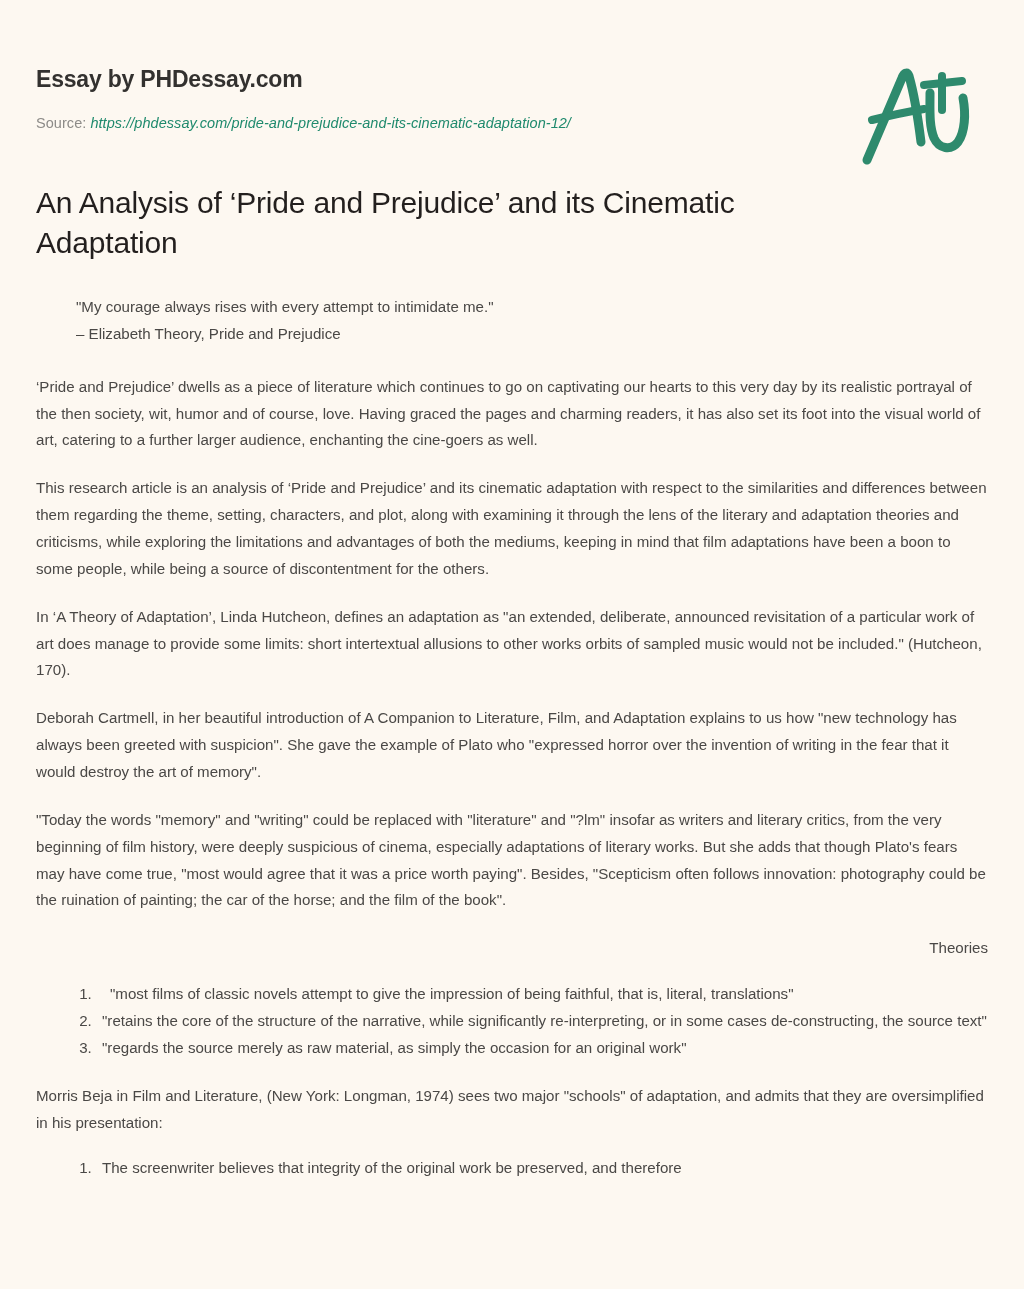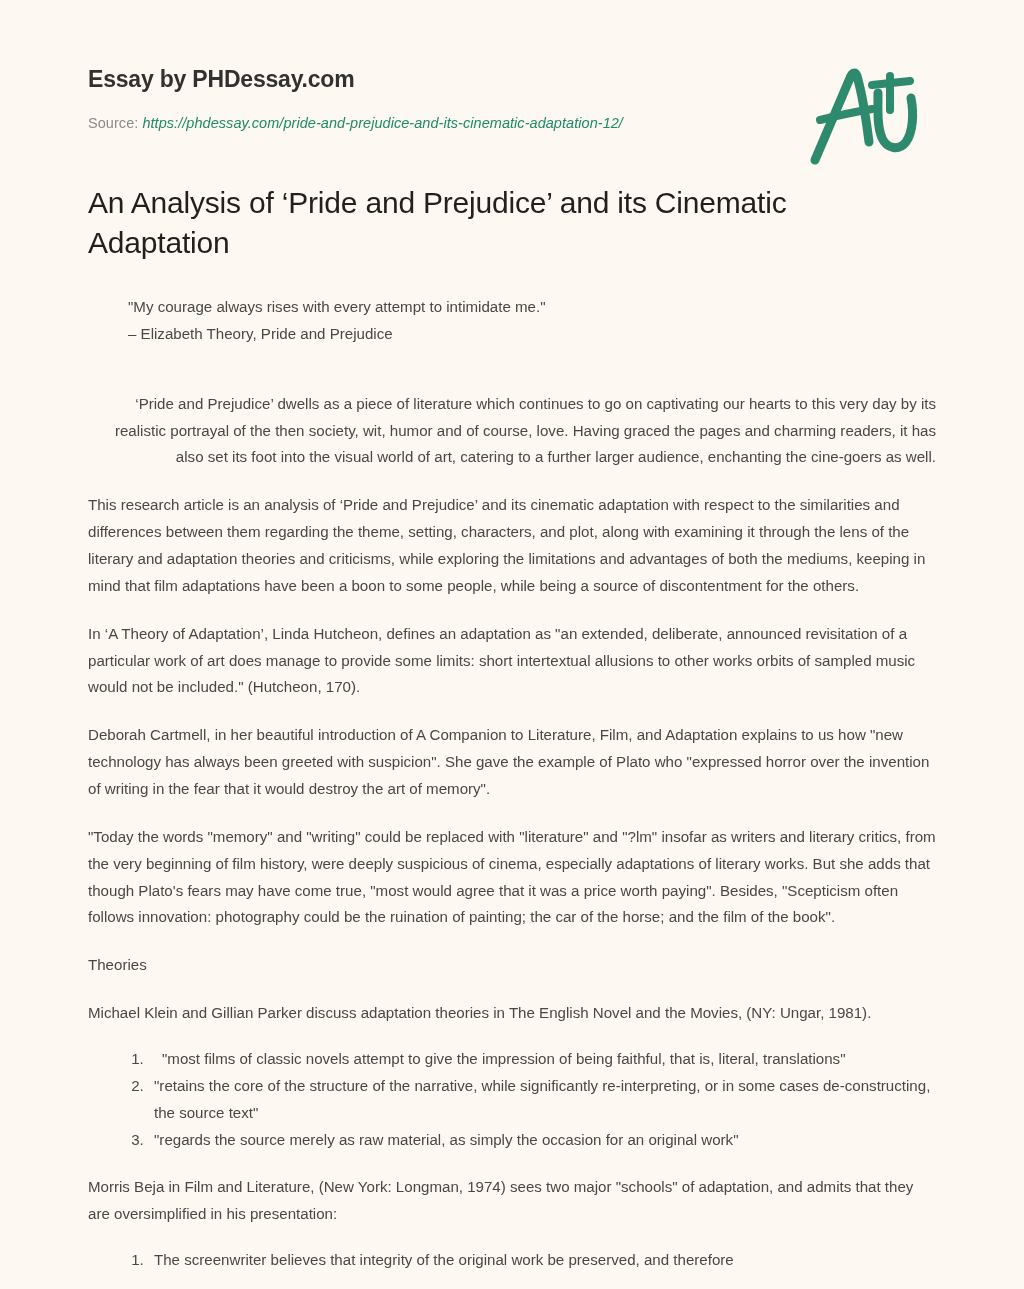--- a/index.html
+++ b/index.html
@@ -14,21 +14,21 @@
     color: #3b3a38;
     overflow: hidden;
     position: relative;
   }
 
   .page {
     position: relative;
     width: 1024px;
     height: 916px;
     box-sizing: border-box;
-    padding: 0 88px;
+    padding: 0 36px;
   }
 
   
   .site-header {
     position: relative;
     padding-top: 66px;
   }
   .brand-line {
     font-size: 23px;
     font-weight: bold;
@@ -82,24 +82,25 @@
 
   .epigraph {
     margin: 0 0 0 40px;
     padding: 0;
   }
   .epigraph-line { display: block; }
 
   .para {
     margin: 21px 0 0 0;
   }
-  .para.first { margin-top: 43px; text-align: right; }
+  .para.first { margin-top: 26px; }
 
   .section-label {
     margin: 21px 0 0 0;
+    text-align: right;
   }
 
   ol.theory-list {
     margin: 19px 0 0 0;
     padding-left: 60px;
     list-style-position: outside;
   }
   ol.theory-list li {
     margin: 0 0 0 0;
     padding-left: 6px;
@@ -158,21 +159,20 @@
     <p class="para">This research article is an analysis of ‘Pride and Prejudice’ and its cinematic adaptation with respect to the similarities and differences between them regarding the theme, setting, characters, and plot, along with examining it through the lens of the literary and adaptation theories and criticisms, while exploring the limitations and advantages of both the mediums, keeping in mind that film adaptations have been a boon to some people, while being a source of discontentment for the others.</p>
 
     <p class="para">In ‘A Theory of Adaptation’, Linda Hutcheon, defines an adaptation as "an extended, deliberate, announced revisitation of a particular work of art does manage to provide some limits: short intertextual allusions to other works orbits of sampled music would not be included." (Hutcheon, 170).</p>
 
     <p class="para">Deborah Cartmell, in her beautiful introduction of A Companion to Literature, Film, and Adaptation explains to us how "new technology has always been greeted with suspicion". She gave the example of Plato who "expressed horror over the invention of writing in the fear that it would destroy the art of memory".</p>
 
     <p class="para">"Today the words "memory" and "writing" could be replaced with "literature" and "?lm" insofar as writers and literary critics, from the very beginning of film history, were deeply suspicious of cinema, especially adaptations of literary works. But she adds that though Plato's fears may have come true, "most would agree that it was a price worth paying". Besides, "Scepticism often follows innovation: photography could be the ruination of painting; the car of the horse; and the film of the book".</p>
 
     <p class="section-label">Theories</p>
 
-    <p class="para">Michael Klein and Gillian Parker discuss adaptation theories in The English Novel and the Movies, (NY: Ungar, 1981).</p>
 
 
     <ol class="theory-list">
       <li class="pad-first">"most films of classic novels attempt to give the impression of being faithful, that is, literal, translations"</li>
       <li>"retains the core of the structure of the narrative, while significantly re-interpreting, or in some cases de-constructing, the source text"</li>
       <li>"regards the source merely as raw material, as simply the occasion for an original work"</li>
     </ol>
 
     <p class="para">Morris Beja in Film and Literature, (New York: Longman, 1974) sees two major "schools" of adaptation, and admits that they are oversimplified in his presentation:</p>
 

